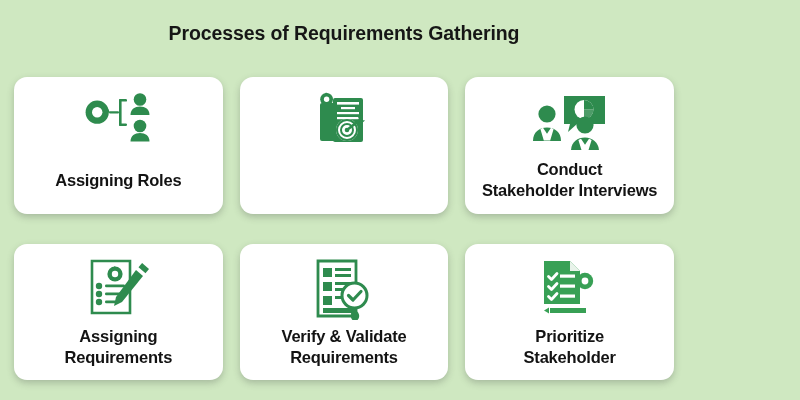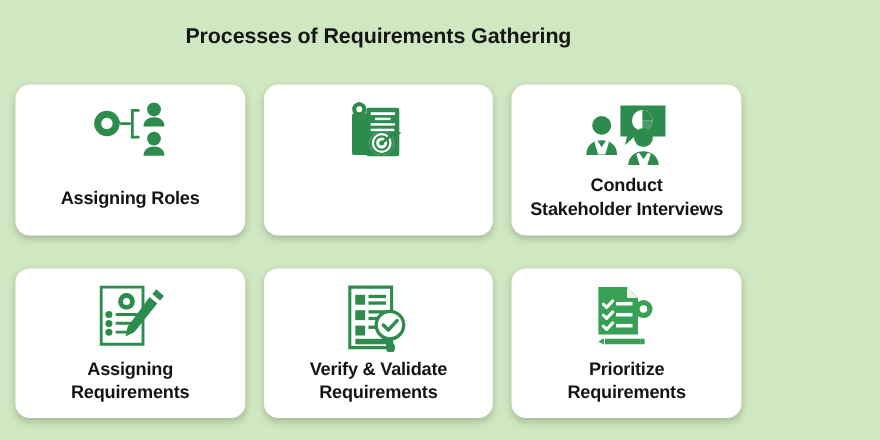--- a/index.html
+++ b/index.html
@@ -230,17 +230,17 @@
             <rect x="22" y="25.5" width="15" height="3.2" fill="#ffffff"></rect>
             <path d="M10.5 37.5l3 3 5.5-6" fill="none" stroke="#ffffff" stroke-width="2.8" stroke-linecap="round" stroke-linejoin="round"></path>
             <rect x="22" y="35.5" width="15" height="3.2" fill="#ffffff"></rect>
             <path d="M12 49h32v5H12z"></path>
             <path d="M6 51.5l5-3v6z"></path>
             <path d="M44 49h4v5h-4z"></path>
           </g>
         </svg>
       </div>
       <div class="card-label">Prioritize
-Requirements</div>
+Stakeholder</div>
     </div>
 
   </div>
 </div>
 
 </body></html>

